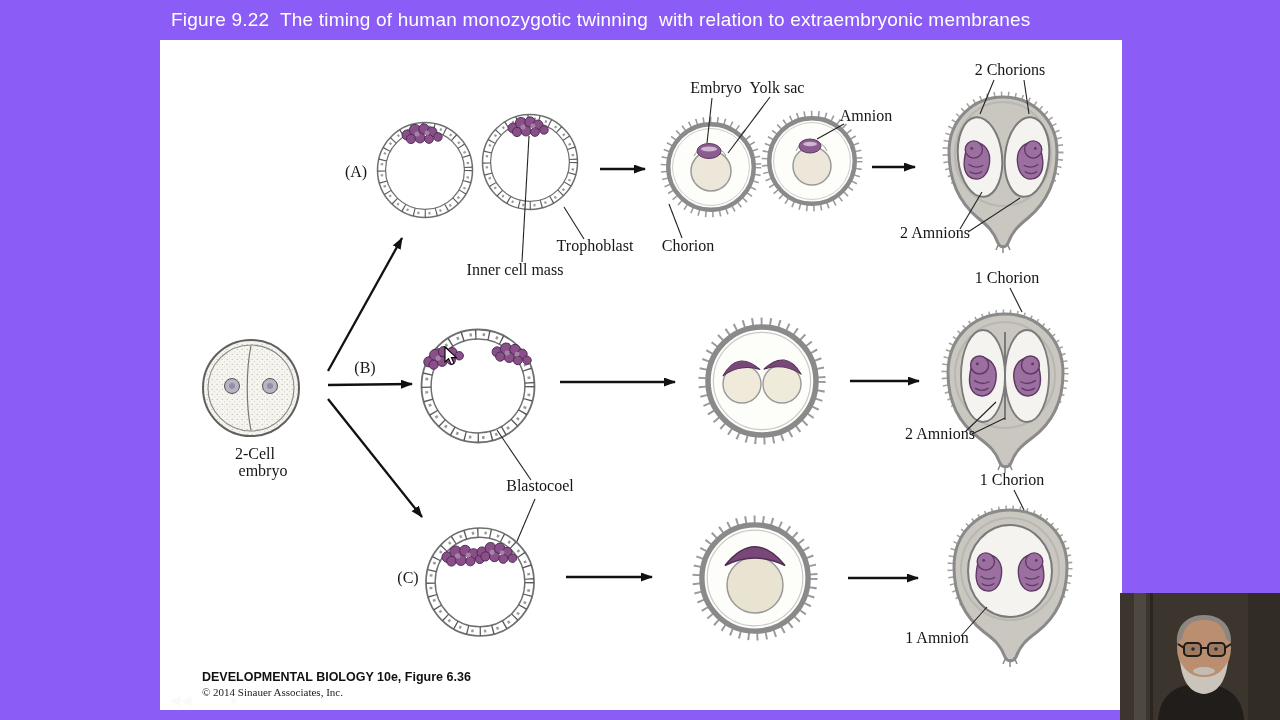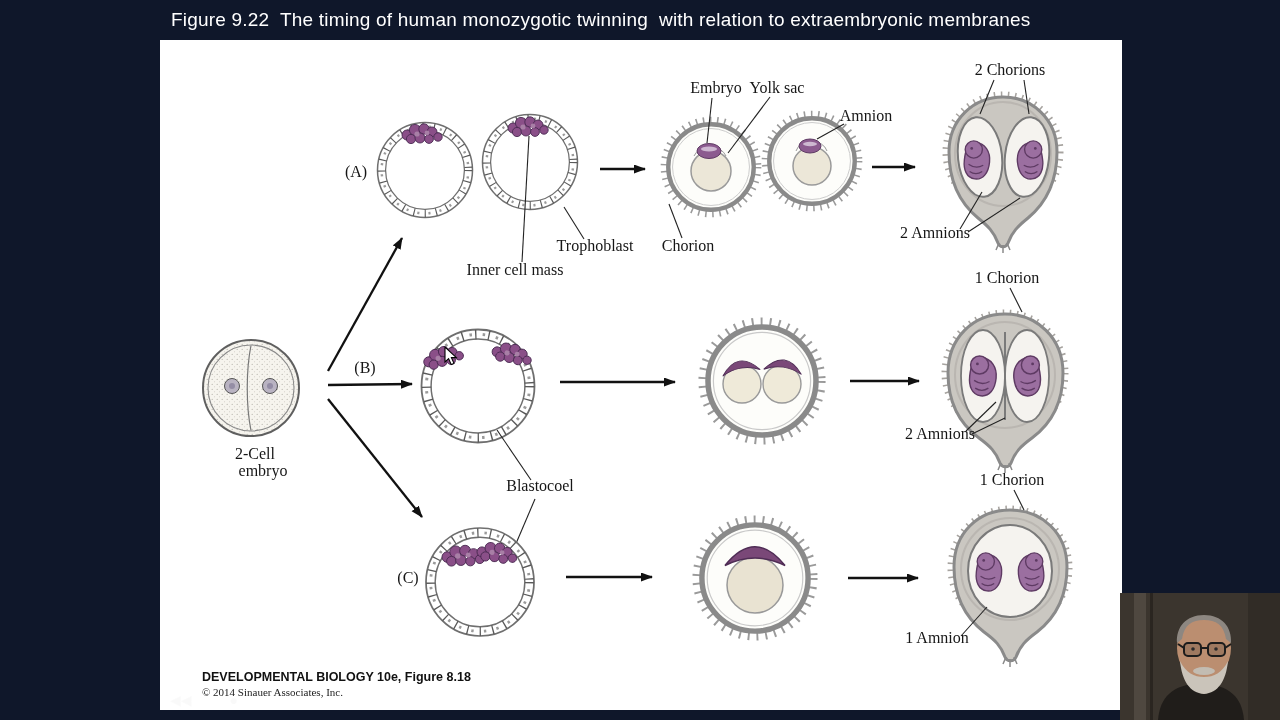--- a/index.html
+++ b/index.html
@@ -1,17 +1,17 @@
 <!DOCTYPE html>
 <html><head>
 <meta charset="utf-8">
 <style>
   html,body{margin:0;padding:0;background:#000;}
   body{width:1280px;height:720px;position:relative;overflow:hidden;font-family:"Liberation Sans",sans-serif;}
-  .stage{position:absolute;left:0;top:0;width:1280px;height:720px;background:#0f172a;}
+  .stage{position:absolute;left:0;top:0;width:1280px;height:720px;background:#8b5cf6;}
   .title-bar{position:absolute;left:0;top:0;width:1280px;height:40px;color:#fff;}
   .title-bar .title-text{position:absolute;left:171px;top:9px;font-size:19px;white-space:pre;letter-spacing:0.2px;}
   .figure-panel{position:absolute;left:160px;top:40px;width:962px;height:670px;background:#ffffff;}
   svg.diagram{position:absolute;left:0;top:0;display:block;}
   svg.diagram text{font-family:"Liberation Serif",serif;font-size:16px;fill:#161616;}
   .credits{position:absolute;left:42px;top:629px;color:#111;line-height:1.3;}
   .credits .line1{font-size:12.5px;font-weight:bold;white-space:pre;}
   .credits .book{}
   .credits .line2{font-size:11px;color:#222;font-family:Liberation Serif, serif;}
   .webcam{position:absolute;left:1120px;top:593px;width:160px;height:127px;background:#38322c;overflow:hidden;}
@@ -217,21 +217,21 @@
       </g>
       <text x="852" y="445" text-anchor="middle">1 Chorion</text>
       <text x="777" y="603" text-anchor="middle">1 Amnion</text>
       <g stroke="#222" stroke-width="1.1">
         <line x1="854" y1="450" x2="864" y2="470"></line>
         <line x1="801" y1="596" x2="827" y2="567"></line>
       </g>
     </svg>
 
     <div class="credits">
-      <div class="line1"><span class="book">DEVELOPMENTAL BIOLOGY 10e,</span><span> Figure 8.18</span></div>
+      <div class="line1"><span class="book">DEVELOPMENTAL BIOLOGY 10e,</span><span> Figure 6.36</span></div>
       <div class="line2">© 2014 Sinauer Associates, Inc.</div>
     </div>
   </div>
 
   <div class="player-controls">
     <span>◀◀</span>
     <span>●</span>
   </div>
 
   <div class="cursor">

